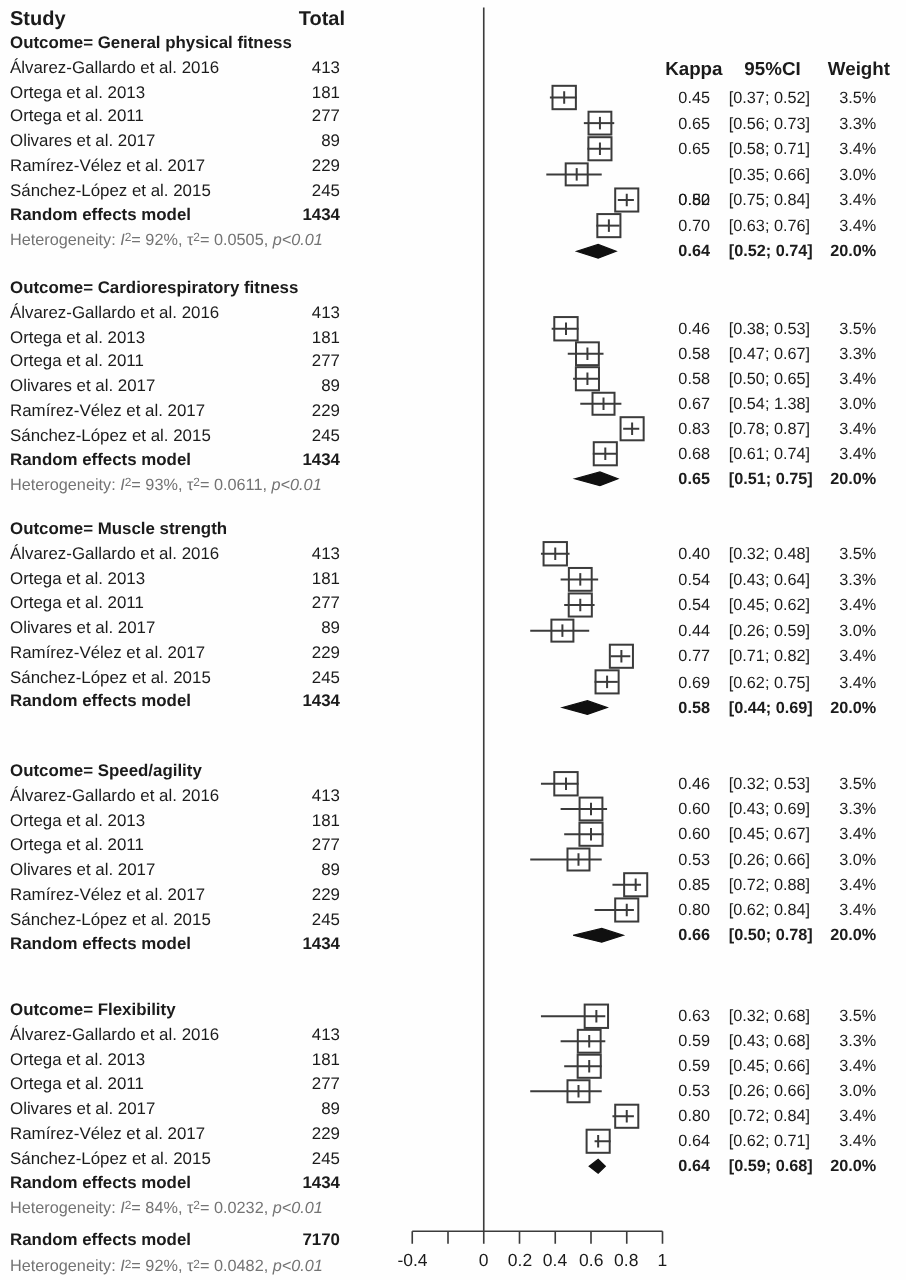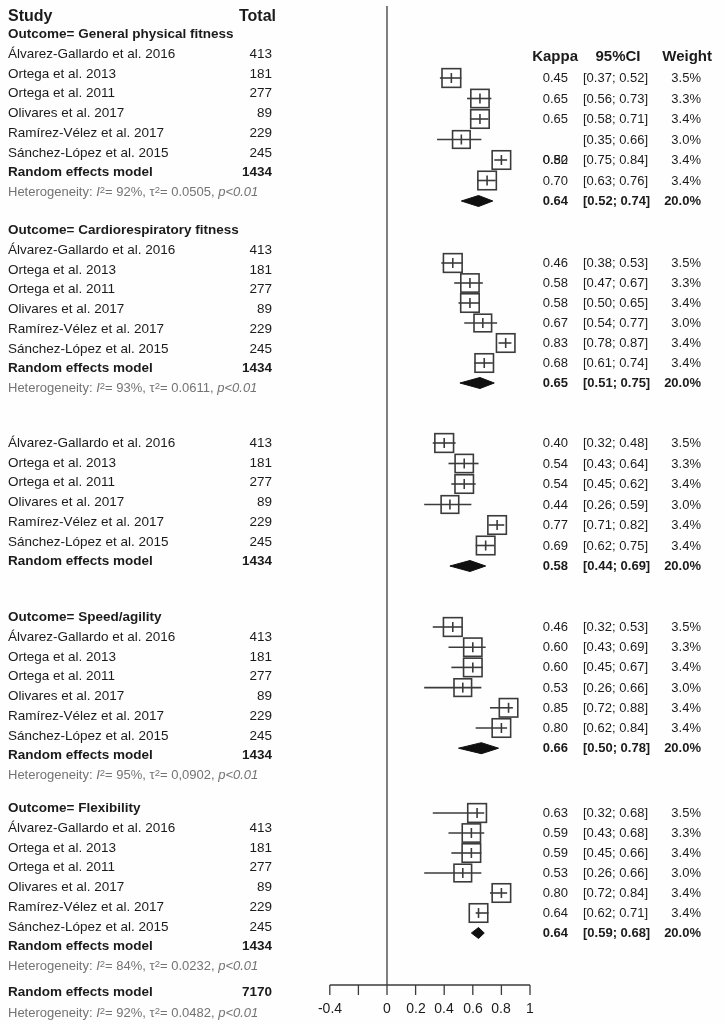--- a/index.html
+++ b/index.html
@@ -201,38 +201,39 @@
     <div class="abs val" style="left: 583px; top: 274px;">[0.47; 0.67]</div>
     <div class="abs val right" style="left: 636px; top: 274px; width: 65px;">3.3%</div>
     <div class="abs " style="left: 8px; top: 280px;">Ortega et al. 2011</div>
     <div class="abs right" style="left: 170px; top: 280px; width: 102px;">277</div>
     <div class="abs val right" style="left: 504px; top: 294px; width: 64px;">0.58</div>
     <div class="abs val" style="left: 583px; top: 294px;">[0.50; 0.65]</div>
     <div class="abs val right" style="left: 636px; top: 294px; width: 65px;">3.4%</div>
     <div class="abs " style="left: 8px; top: 300px;">Olivares et al. 2017</div>
     <div class="abs right" style="left: 170px; top: 300px; width: 102px;">89</div>
     <div class="abs val right" style="left: 504px; top: 314px; width: 64px;">0.67</div>
-    <div class="abs val" style="left: 583px; top: 314px;">[0.54; 0.77]</div>
+    <div class="abs val" style="left: 583px; top: 314px;">[0.54; 1.38]</div>
     <div class="abs val right" style="left: 636px; top: 314px; width: 65px;">3.0%</div>
     <div class="abs " style="left: 8px; top: 320px;">Ramírez-Vélez et al. 2017</div>
     <div class="abs right" style="left: 170px; top: 320px; width: 102px;">229</div>
     <div class="abs val right" style="left: 504px; top: 334px; width: 64px;">0.83</div>
     <div class="abs val" style="left: 583px; top: 334px;">[0.78; 0.87]</div>
     <div class="abs val right" style="left: 636px; top: 334px; width: 65px;">3.4%</div>
     <div class="abs " style="left: 8px; top: 340px;">Sánchez-López et al. 2015</div>
     <div class="abs right" style="left: 170px; top: 340px; width: 102px;">245</div>
     <div class="abs val right" style="left: 504px; top: 354px; width: 64px;">0.68</div>
     <div class="abs val" style="left: 583px; top: 354px;">[0.61; 0.74]</div>
     <div class="abs val right" style="left: 636px; top: 354px; width: 65px;">3.4%</div>
     <div class="abs b" style="left: 8px; top: 359px;">Random effects model</div>
     <div class="abs b right" style="left: 170px; top: 359px; width: 102px;">1434</div>
     <div class="abs val right b" style="left: 504px; top: 374px; width: 64px;">0.65</div>
     <div class="abs val b" style="left: 583px; top: 374px;">[0.51; 0.75]</div>
     <div class="abs val right b" style="left: 636px; top: 374px; width: 65px;">20.0%</div>
     <div class="abs het" style="left: 8px; top: 379px;"><span>Heterogeneity: </span><i>I</i><sup>2</sup><span>= 93%, τ</span><sup>2</sup><span>= 0.0611, </span><i>p&lt;0.01</i></div>
+    <div class="abs b" style="left: 8px; top: 414px;">Outcome= Muscle strength</div>
     <div class="abs " style="left: 8px; top: 434px;">Álvarez-Gallardo et al. 2016</div>
     <div class="abs right" style="left: 170px; top: 434px; width: 102px;">413</div>
     <div class="abs val right" style="left: 504px; top: 434px; width: 64px;">0.40</div>
     <div class="abs val" style="left: 583px; top: 434px;">[0.32; 0.48]</div>
     <div class="abs val right" style="left: 636px; top: 434px; width: 65px;">3.5%</div>
     <div class="abs " style="left: 8px; top: 454px;">Ortega et al. 2013</div>
     <div class="abs right" style="left: 170px; top: 454px; width: 102px;">181</div>
     <div class="abs val right" style="left: 504px; top: 455px; width: 64px;">0.54</div>
     <div class="abs val" style="left: 583px; top: 455px;">[0.43; 0.64]</div>
     <div class="abs val right" style="left: 636px; top: 455px; width: 65px;">3.3%</div>
@@ -290,21 +291,20 @@
     <div class="abs " style="left: 8px; top: 727px;">Sánchez-López et al. 2015</div>
     <div class="abs right" style="left: 170px; top: 727px; width: 102px;">245</div>
     <div class="abs val right" style="left: 504px; top: 719px; width: 64px;">0.80</div>
     <div class="abs val" style="left: 583px; top: 719px;">[0.62; 0.84]</div>
     <div class="abs val right" style="left: 636px; top: 719px; width: 65px;">3.4%</div>
     <div class="abs b" style="left: 8px; top: 746px;">Random effects model</div>
     <div class="abs b right" style="left: 170px; top: 746px; width: 102px;">1434</div>
     <div class="abs val right b" style="left: 504px; top: 739px; width: 64px;">0.66</div>
     <div class="abs val b" style="left: 583px; top: 739px;">[0.50; 0.78]</div>
     <div class="abs val right b" style="left: 636px; top: 739px; width: 65px;">20.0%</div>
-    <div class="abs het" style="left: 8px; top: 766px;"><span>Heterogeneity: </span><i>I</i><sup>2</sup><span>= 95%, τ</span><sup>2</sup><span>= 0,0902, </span><i>p&lt;0.01</i></div>
     <div class="abs b" style="left: 8px; top: 799px;">Outcome= Flexibility</div>
     <div class="abs " style="left: 8px; top: 819px;">Álvarez-Gallardo et al. 2016</div>
     <div class="abs right" style="left: 170px; top: 819px; width: 102px;">413</div>
     <div class="abs val right" style="left: 504px; top: 804px; width: 64px;">0.63</div>
     <div class="abs val" style="left: 583px; top: 804px;">[0.32; 0.68]</div>
     <div class="abs val right" style="left: 636px; top: 804px; width: 65px;">3.5%</div>
     <div class="abs " style="left: 8px; top: 839px;">Ortega et al. 2013</div>
     <div class="abs right" style="left: 170px; top: 839px; width: 102px;">181</div>
     <div class="abs val right" style="left: 504px; top: 824px; width: 64px;">0.59</div>
     <div class="abs val" style="left: 583px; top: 824px;">[0.43; 0.68]</div>

